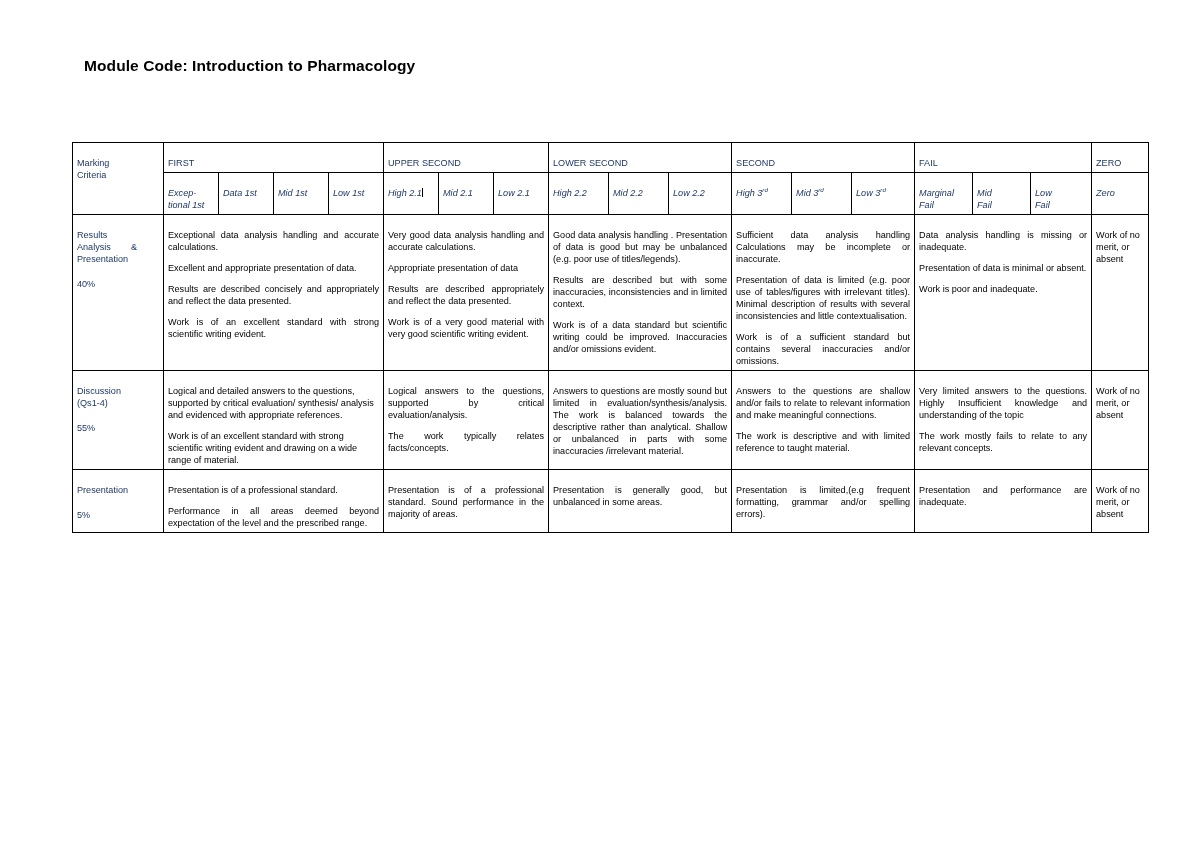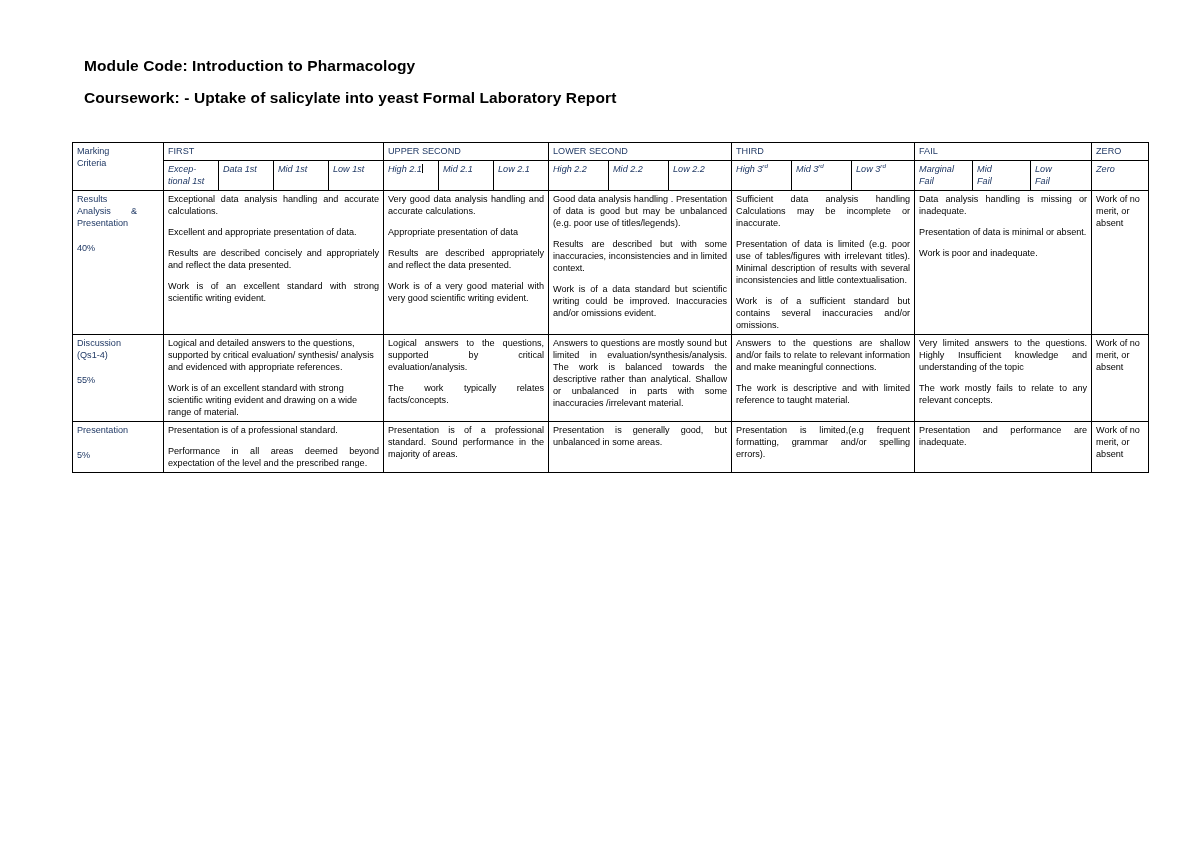--- a/index.html
+++ b/index.html
@@ -37,21 +37,21 @@
     position: absolute;
     left: 72px;
     top: 142px;
     width: 1056px;
     border-collapse: collapse;
     table-layout: fixed;
   }
   table.rubric td, table.rubric th {
     border: 1px solid #000000;
     vertical-align: top;
-    padding: 2px 4px 3px 4px;
+    padding: 14px 4px 3px 4px;
     font-size: 9.1px;
     line-height: 1.32;
     font-weight: normal;
     text-align: left;
   }
   
   .band-head {
     color: #1F3864;
     font-size: 9.1px;
     height: 13px;
@@ -116,21 +116,20 @@
     margin-left: 0px;
   }
 </style>
 </head>
 <body>
 
 <div class="page">
 
   <div class="doc-heading" id="title-module">Module Code: Introduction to Pharmacology</div>
 
-  <div class="doc-heading" id="title-coursework">Coursework: - Uptake of salicylate into yeast  Formal Laboratory Report</div>
 
   <table class="rubric">
     <colgroup>
       <col style="width:91px">
       <col style="width:55px">
         <col style="width:55px">
         <col style="width:55px">
         <col style="width:55px">
       <col style="width:55px">
         <col style="width:55px">
@@ -148,21 +147,21 @@
     </colgroup>
     <thead>
       <tr>
         <td class="criteria-head" rowspan="2">
           <span>Marking</span><br>
           <span>Criteria</span>
         </td>
         <td class="band-head bandsep" colspan="4">FIRST</td>
         <td class="band-head bandsep" colspan="3">UPPER SECOND</td>
         <td class="band-head bandsep" colspan="3">LOWER SECOND</td>
-        <td class="band-head bandsep" colspan="3">THIRD</td>
+        <td class="band-head bandsep" colspan="3">SECOND</td>
         <td class="band-head bandsep" colspan="3">FAIL</td>
         <td class="band-head bandsep" colspan="1">ZERO</td>
       </tr>
       <tr>
         <td class="grade-head bandsep">Excep-<br>tional 1st</td>
         <td class="grade-head">Data 1st</td>
         <td class="grade-head">Mid 1st</td>
         <td class="grade-head">Low 1st</td>
         <td class="grade-head bandsep">High 2.1<span class="caret"></span></td>
         <td class="grade-head">Mid 2.1</td>

